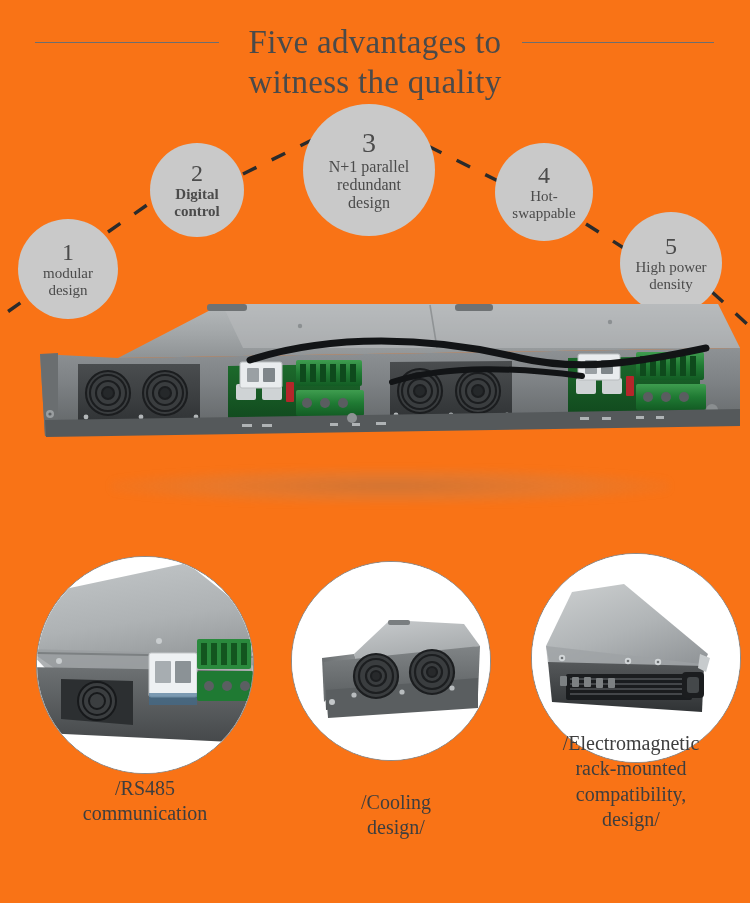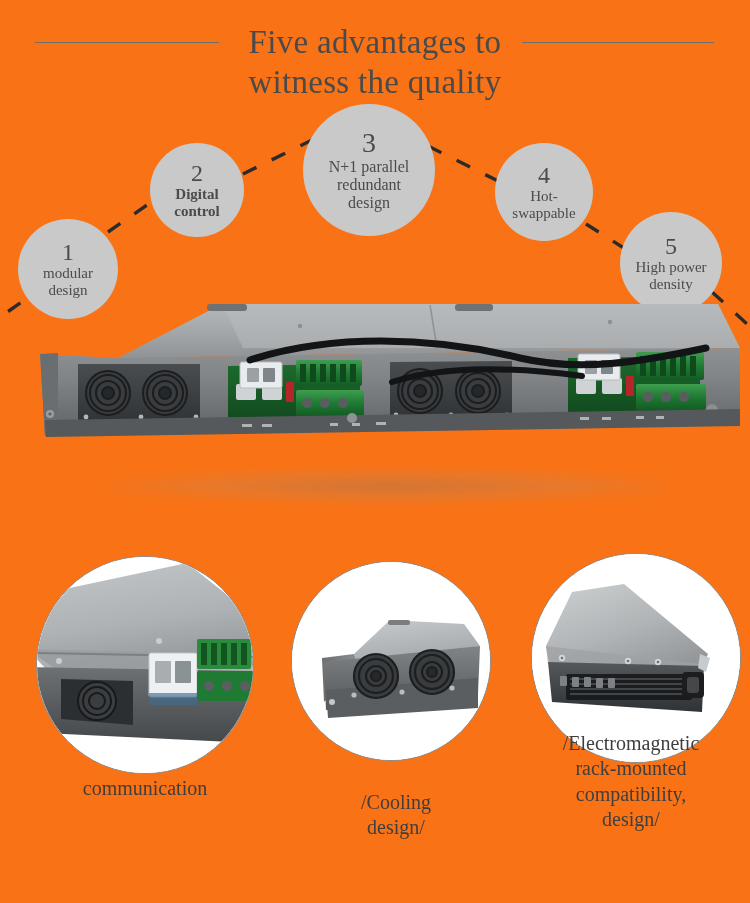--- a/index.html
+++ b/index.html
@@ -341,20 +341,21 @@
       <g fill="#5b5f62">
         <circle cx="172" cy="129" r="5"></circle>
           <circle cx="190" cy="129" r="5"></circle>
           <circle cx="208" cy="129" r="5"></circle>
       </g>
       <circle cx="22" cy="104" r="3" fill="#c9cdcf"></circle>
       <circle cx="122" cy="84" r="3" fill="#c9cdcf"></circle>
     </svg>
   </div>
   <div class="feat-caption" id="feat-1-caption">
+    <div>/RS485</div>
     <div>communication</div>
   </div>
 
   <div class="feat-circle" id="feat-2-circle">
     <svg viewBox="0 0 200 200" width="200" height="200">
       <defs>
         <linearGradient id="f2top" x1="0" y1="0" x2="0.4" y2="1">
           <stop offset="0%" stop-color="#c8cbcd"></stop>
           <stop offset="100%" stop-color="#a3a7a9"></stop>
         </linearGradient>

